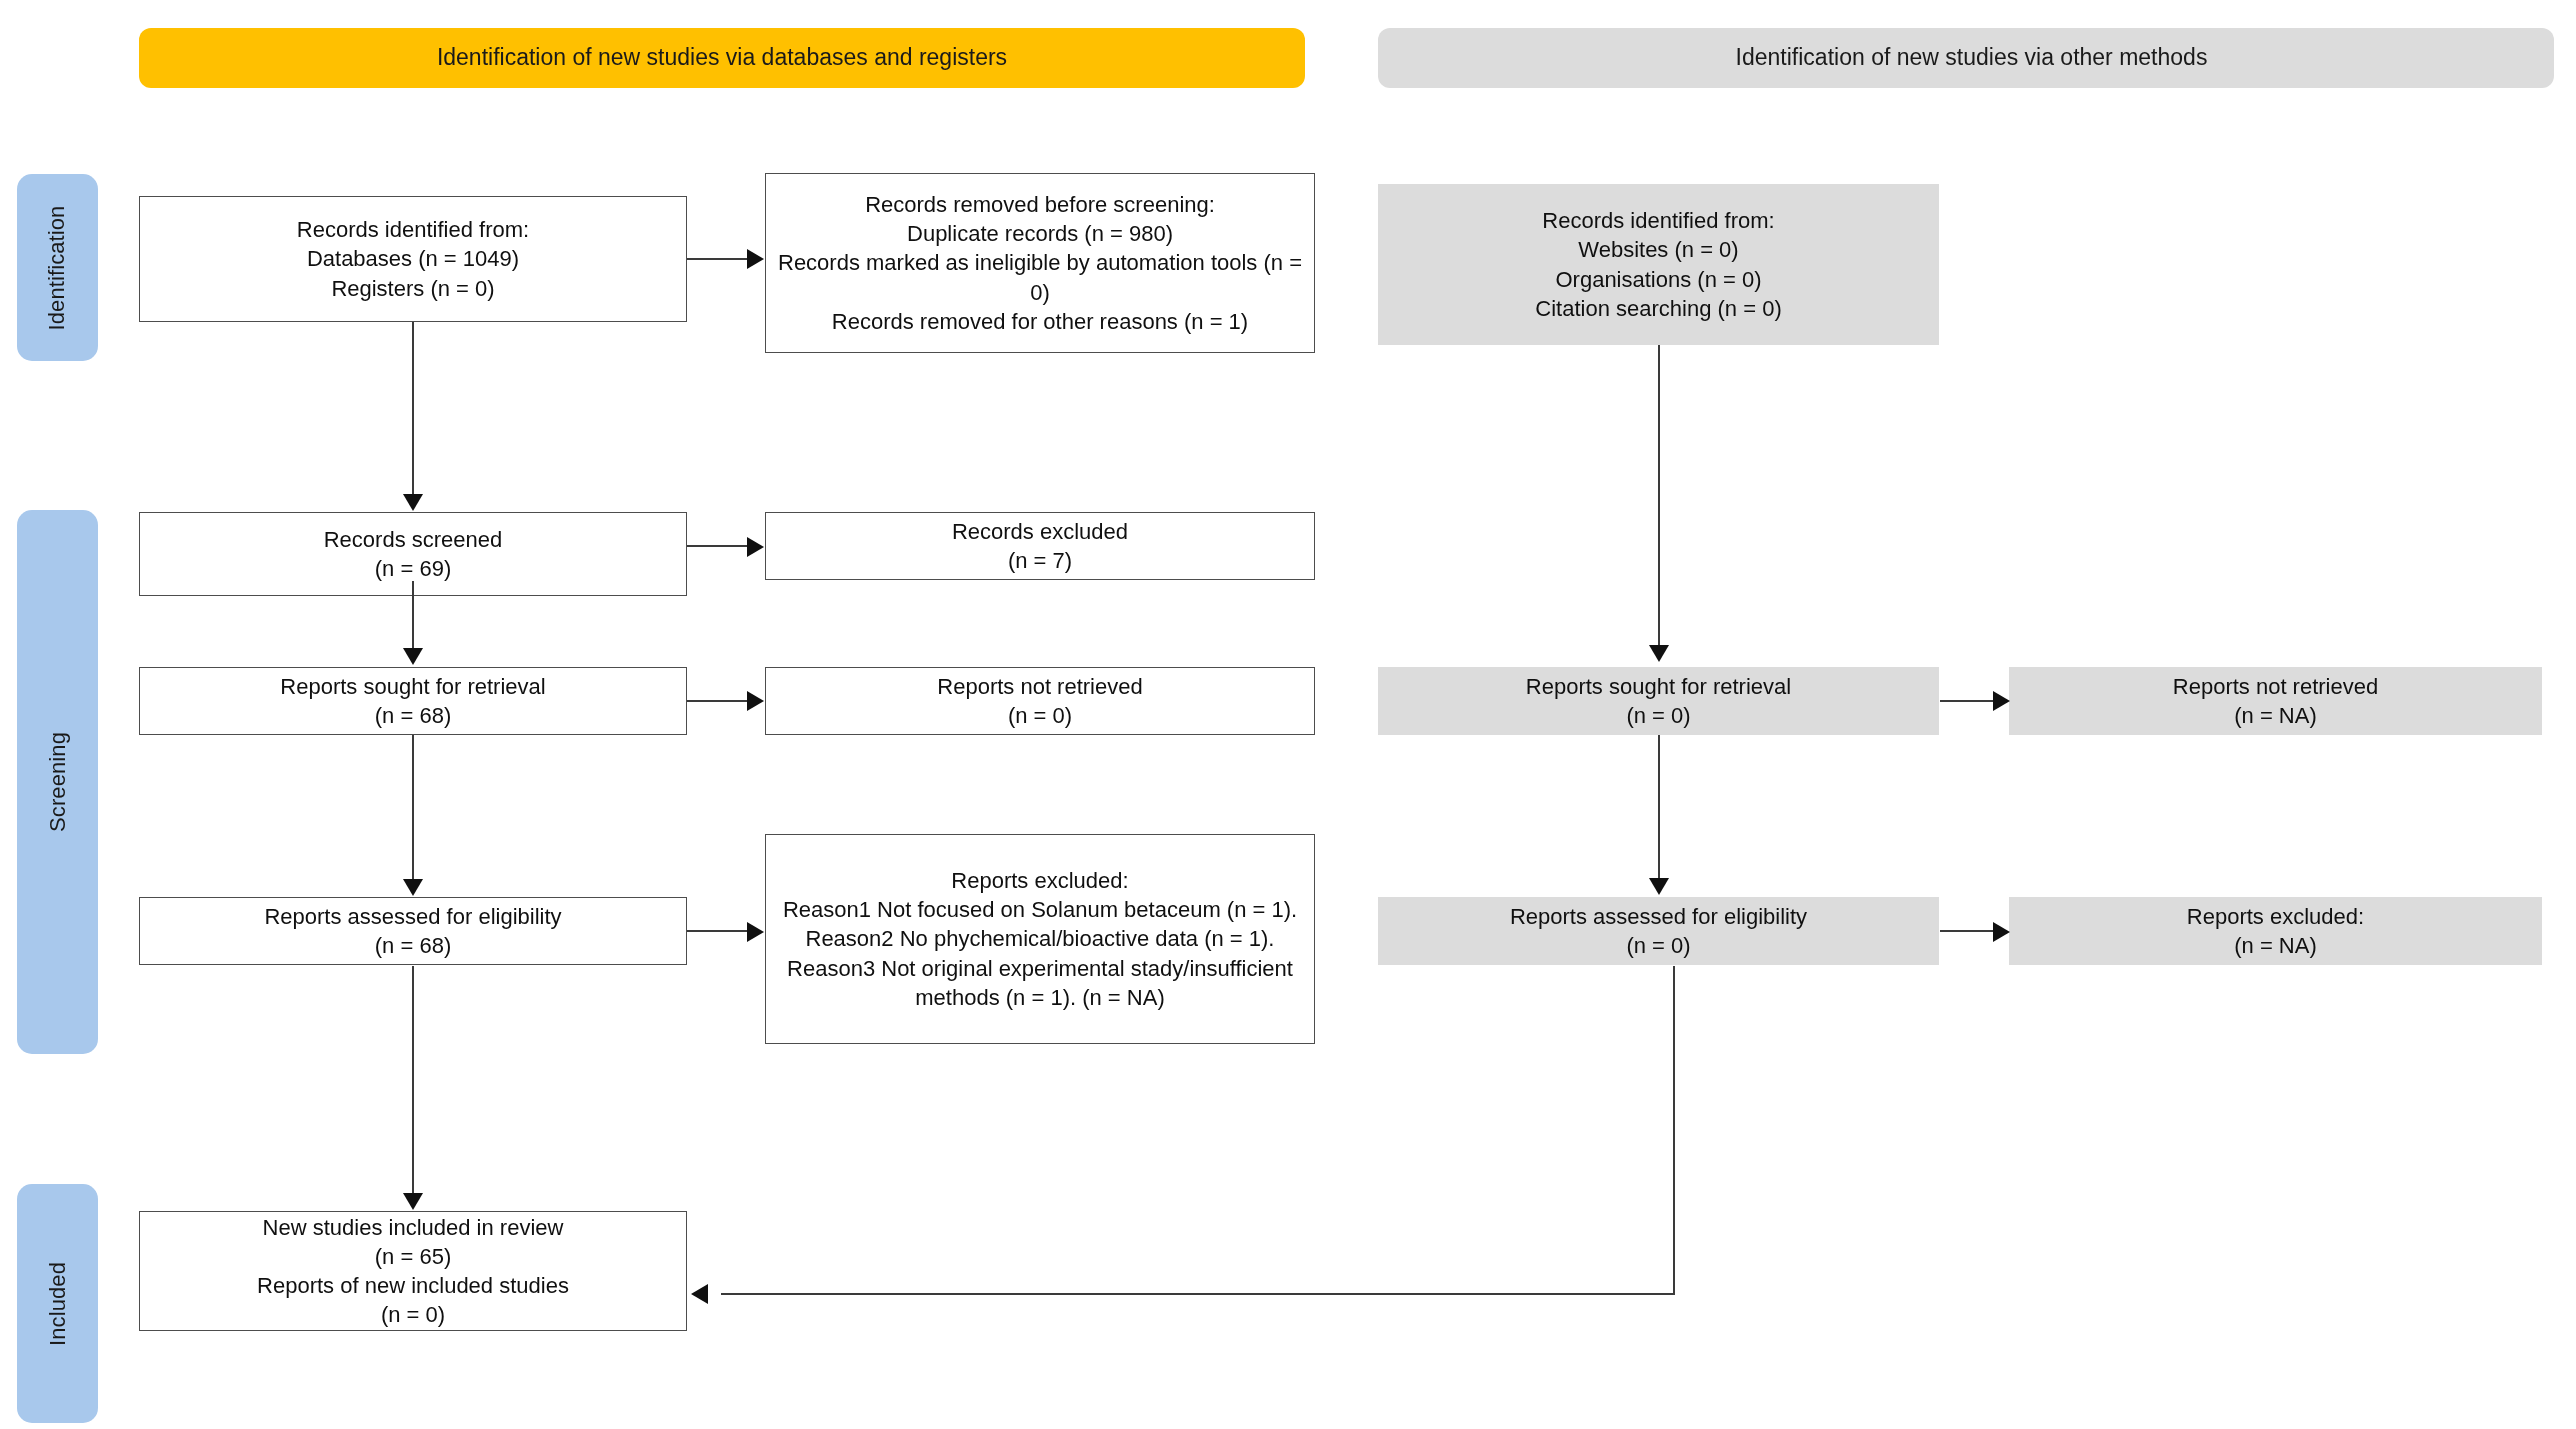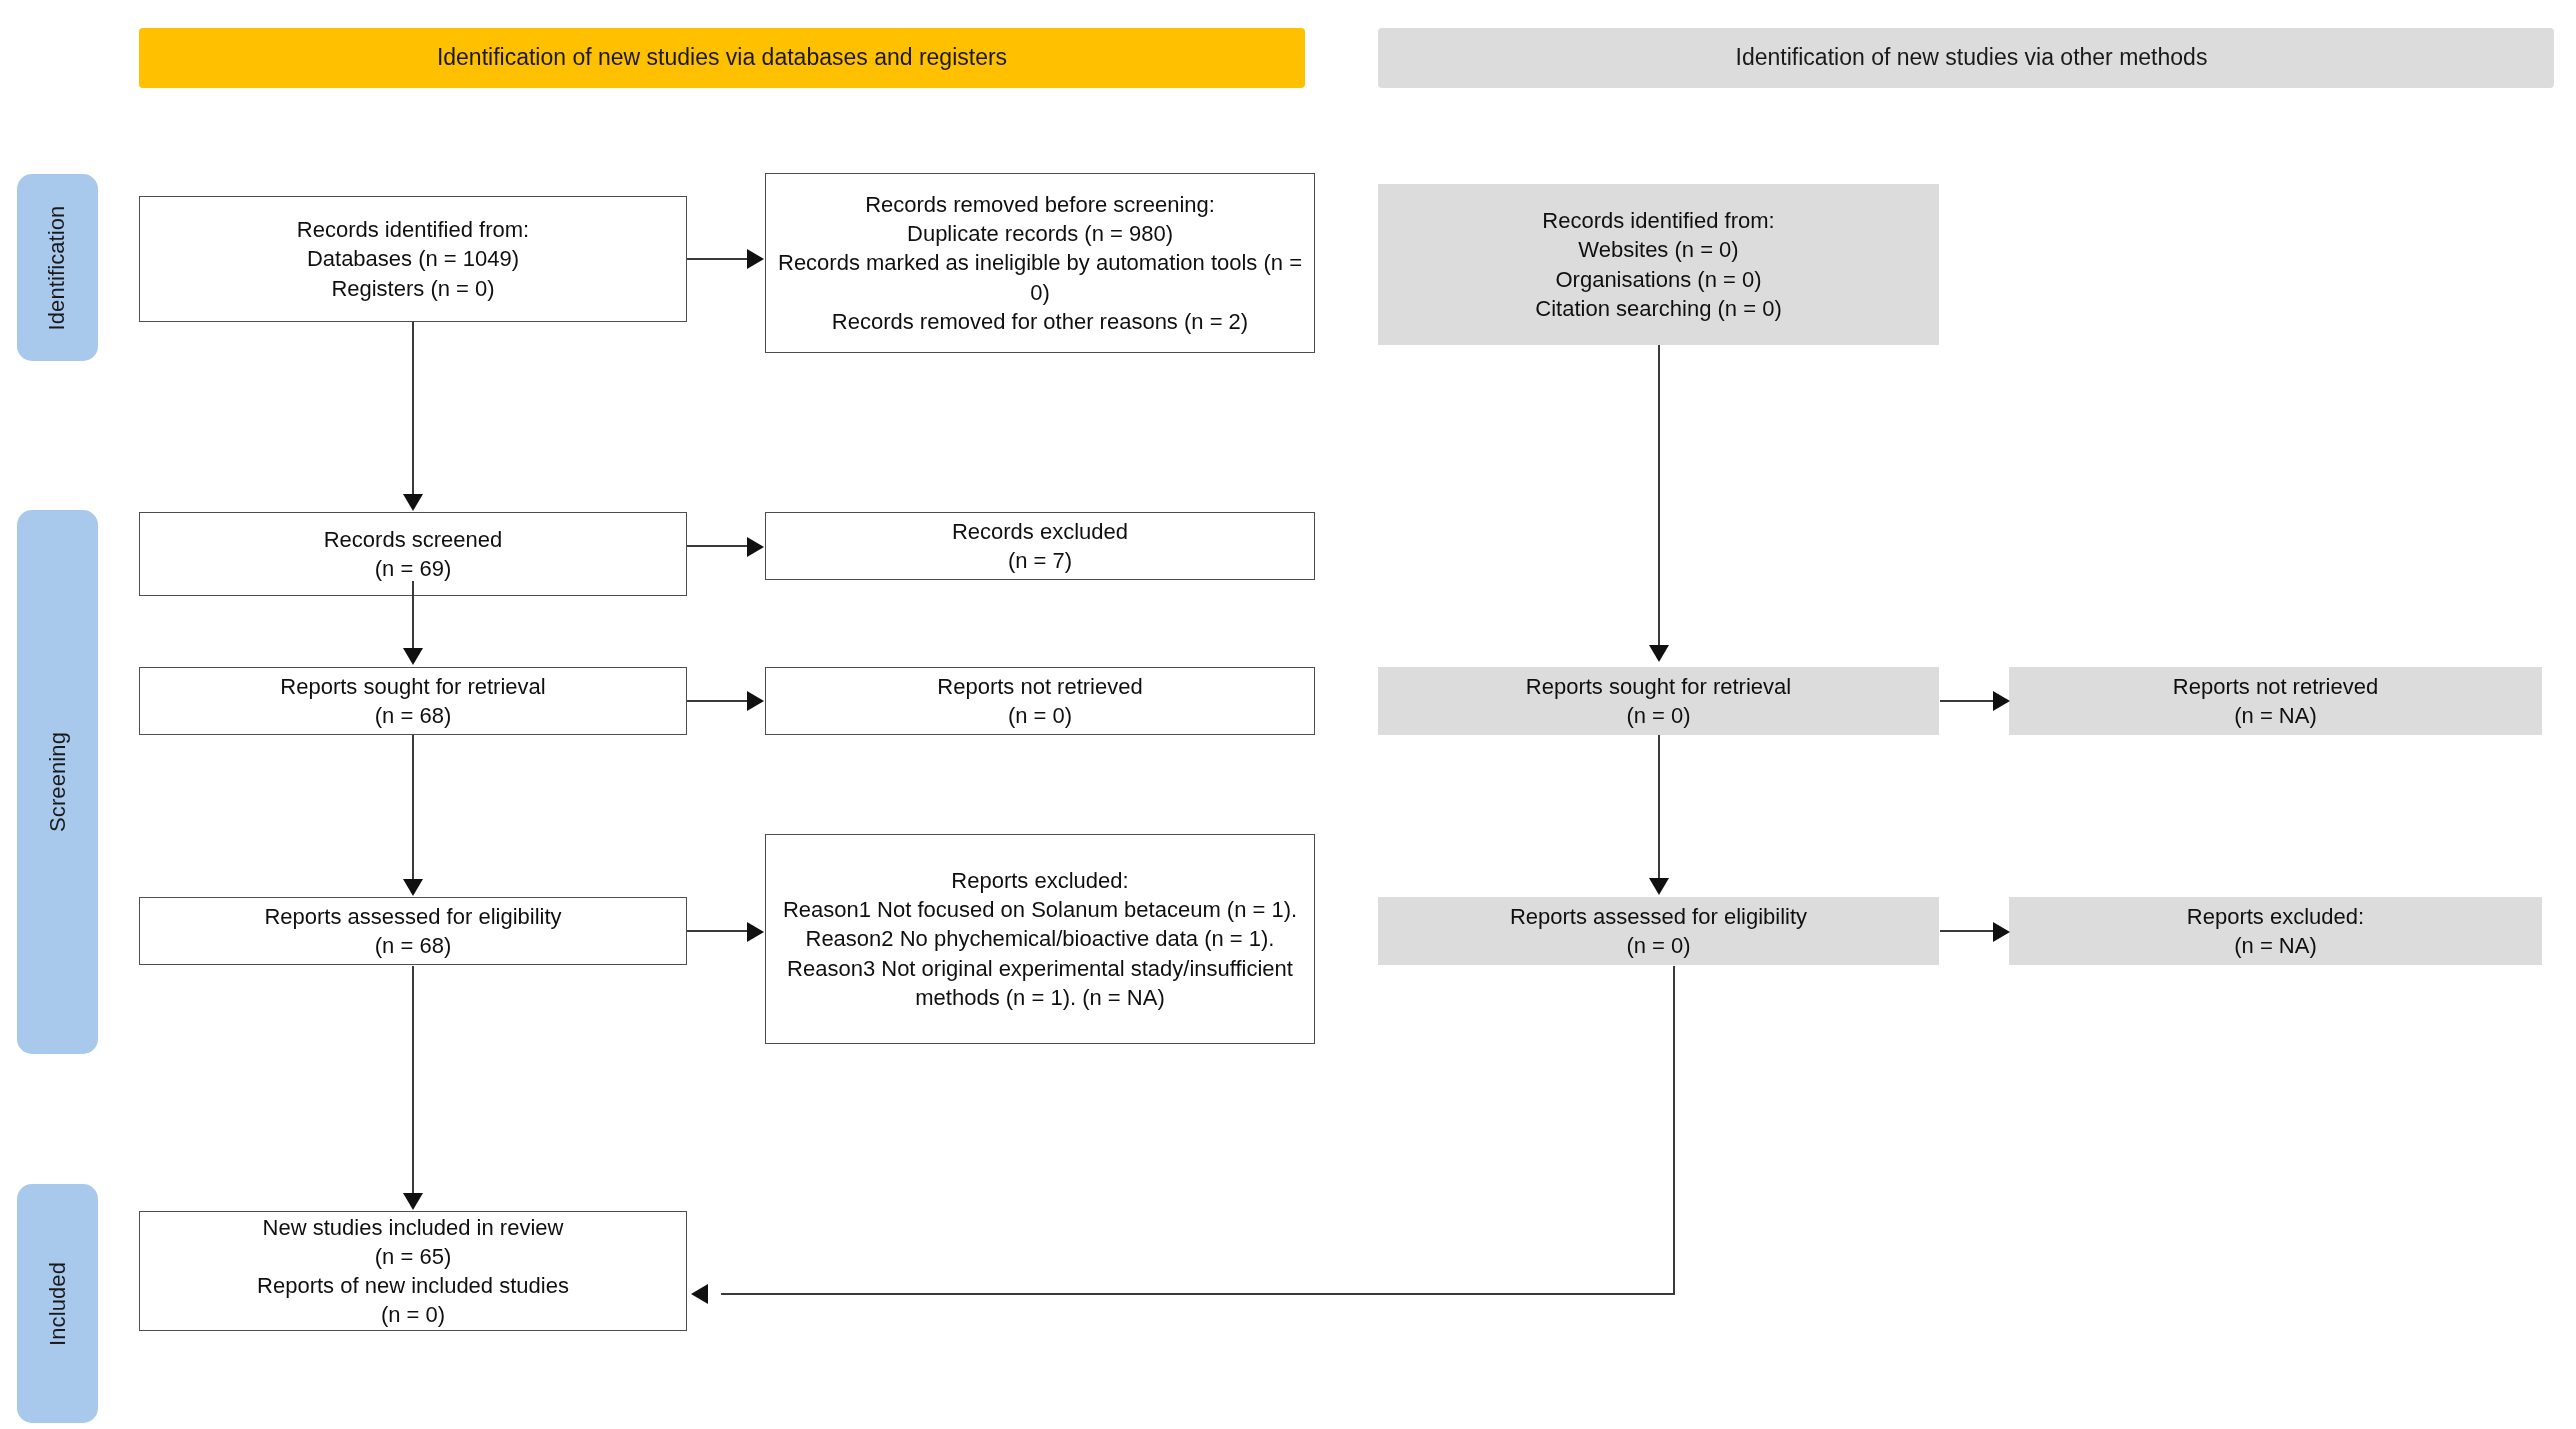--- a/index.html
+++ b/index.html
@@ -1,21 +1,21 @@
 <!DOCTYPE html>
 <html style="font-size:9.3px"><head>
 <meta charset="utf-8">
 <style>
   html,body{margin:0;padding:0;background:#ffffff;}
   body{font-family:"Liberation Sans","DejaVu Sans",sans-serif;}
   #stage{position:relative;width:2576px;height:1429px;background:#ffffff;overflow:hidden;}
 
   .banner{
     position:absolute;
-    border-radius:4px;
+    border-radius:12px;
     display:flex;align-items:center;justify-content:center;
     font-size:23px;color:#1a1a1a;line-height:1.2;text-align:center;
   }
   .banner.yellow{background:#ffc000;}
   .banner.grey{background:#dcdcdc;}
 
   .sidepill{
     position:absolute;
     background:#a8c8ec;
     border-radius:15px;
@@ -115,21 +115,21 @@
     <span class="txt">New studies included in review
 (n = 65)
 Reports of new included studies
 (n = 0)</span>
   </div>
 
   <div class="node white" style="left:765px;top:173px;width:550px;height:180px;">
     <span class="txt">Records removed before screening:
 Duplicate records (n = 980)
 Records marked as ineligible by automation tools (n = 0)
-Records removed for other reasons (n = 2)</span>
+Records removed for other reasons (n = 1)</span>
   </div>
 
   <div class="node white" style="left:765px;top:512px;width:550px;height:68px;">
     <span class="txt">Records excluded
 (n = 7)</span>
   </div>
 
   <div class="node white" style="left:765px;top:667px;width:550px;height:68px;">
     <span class="txt">Reports not retrieved
 (n = 0)</span>

